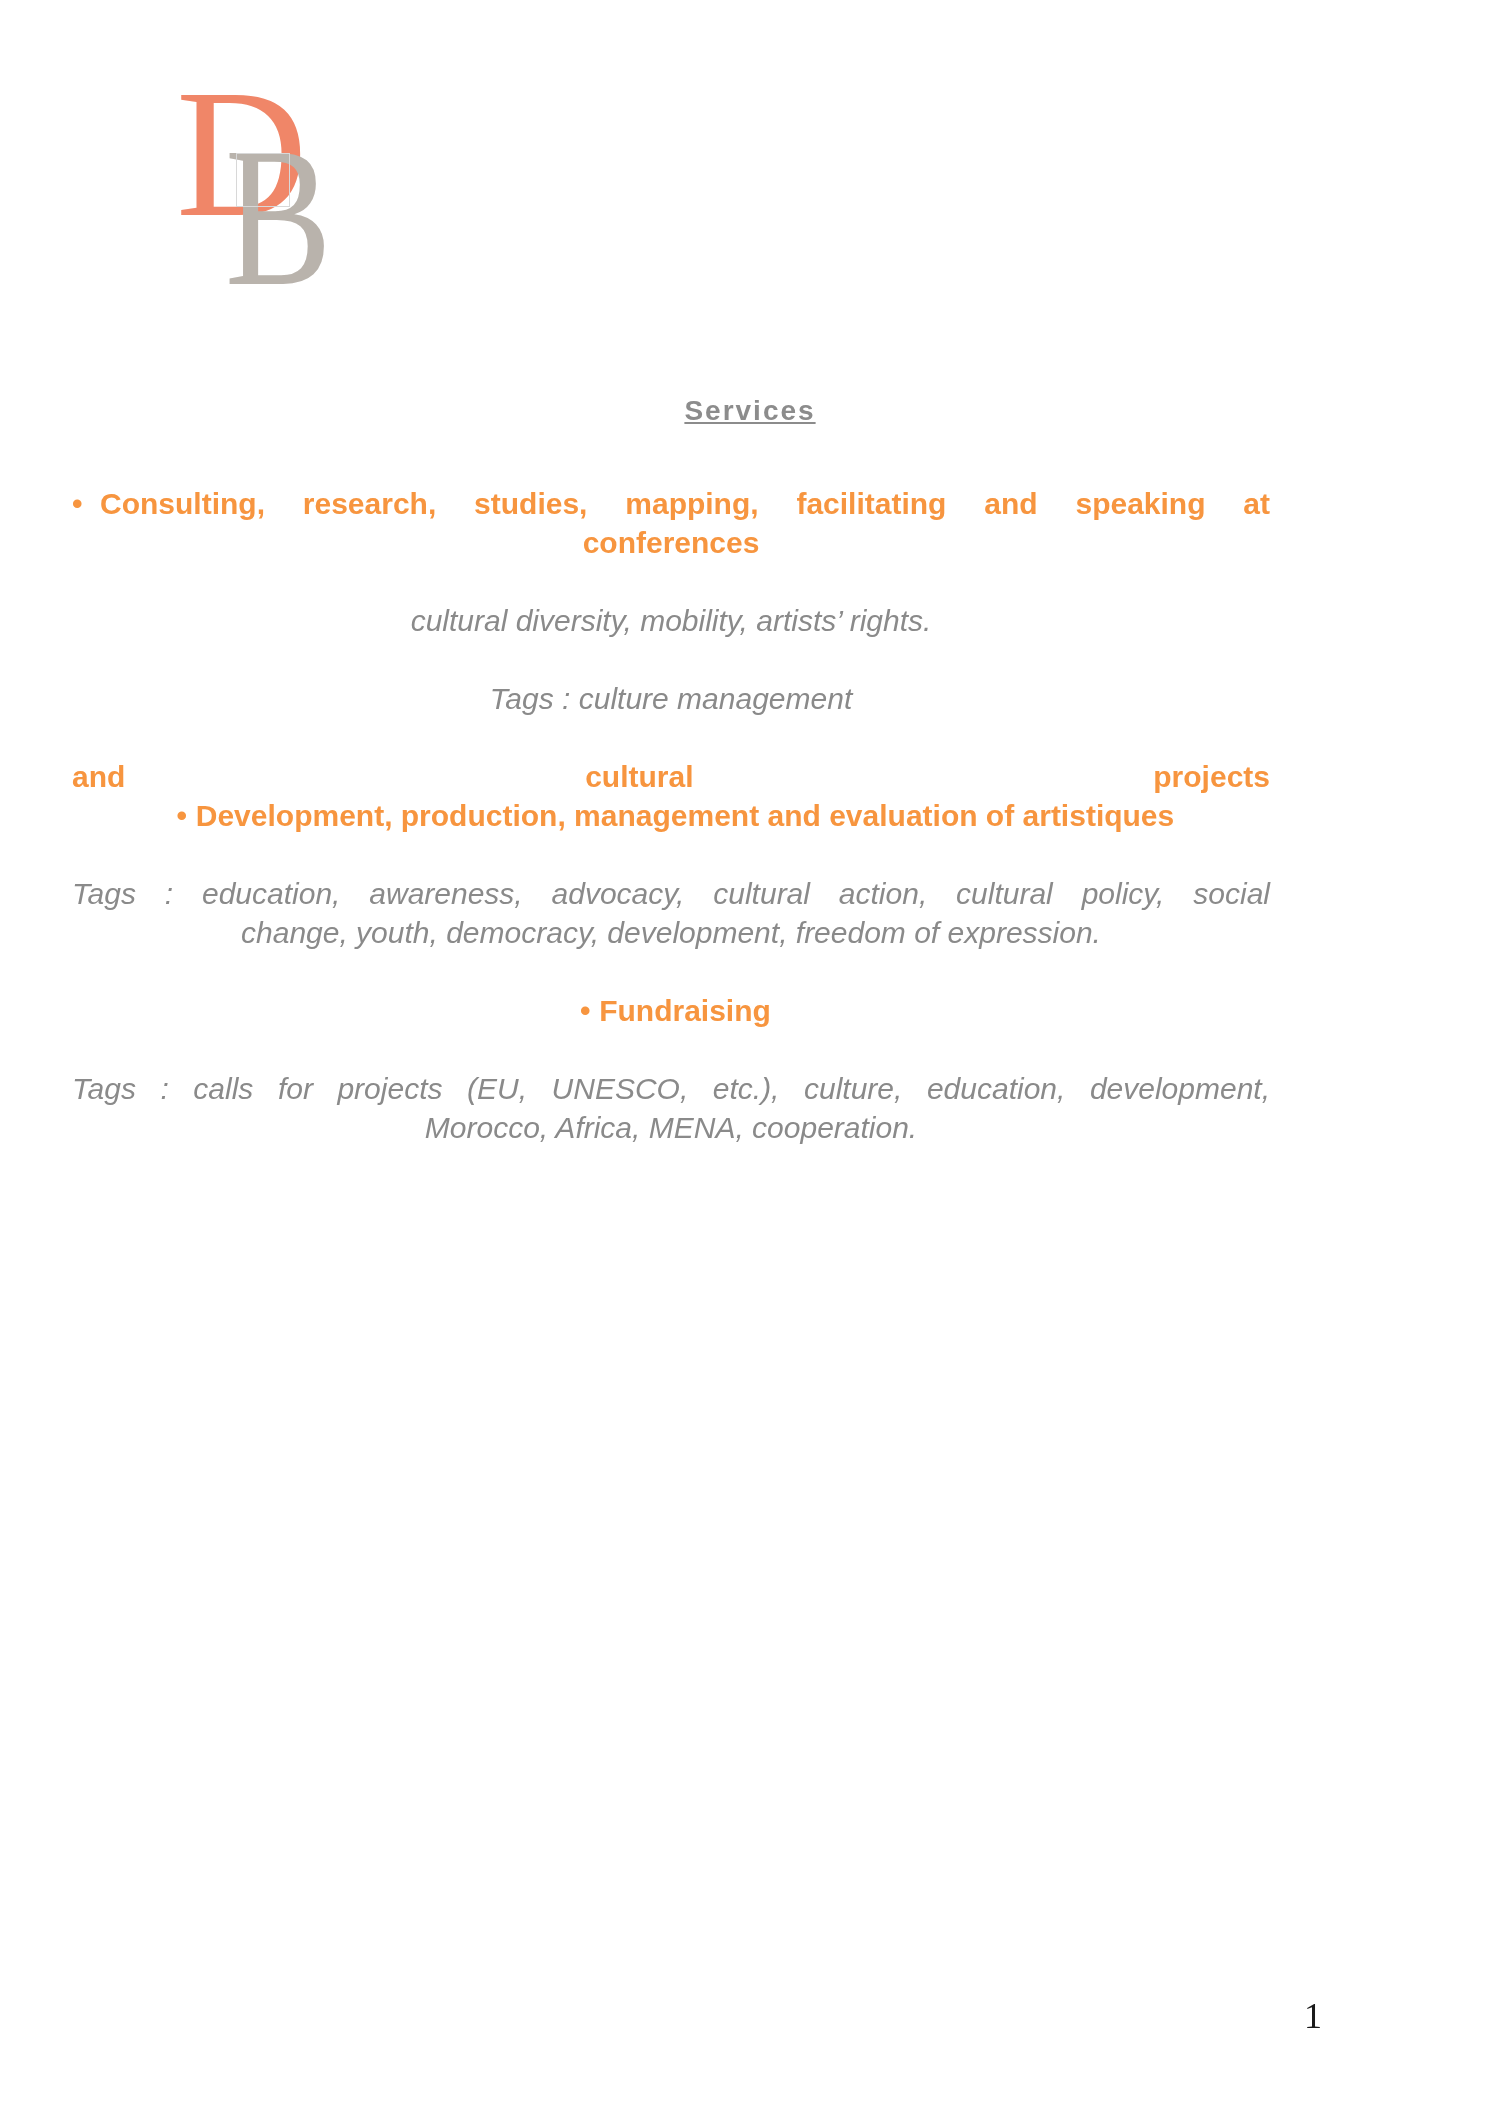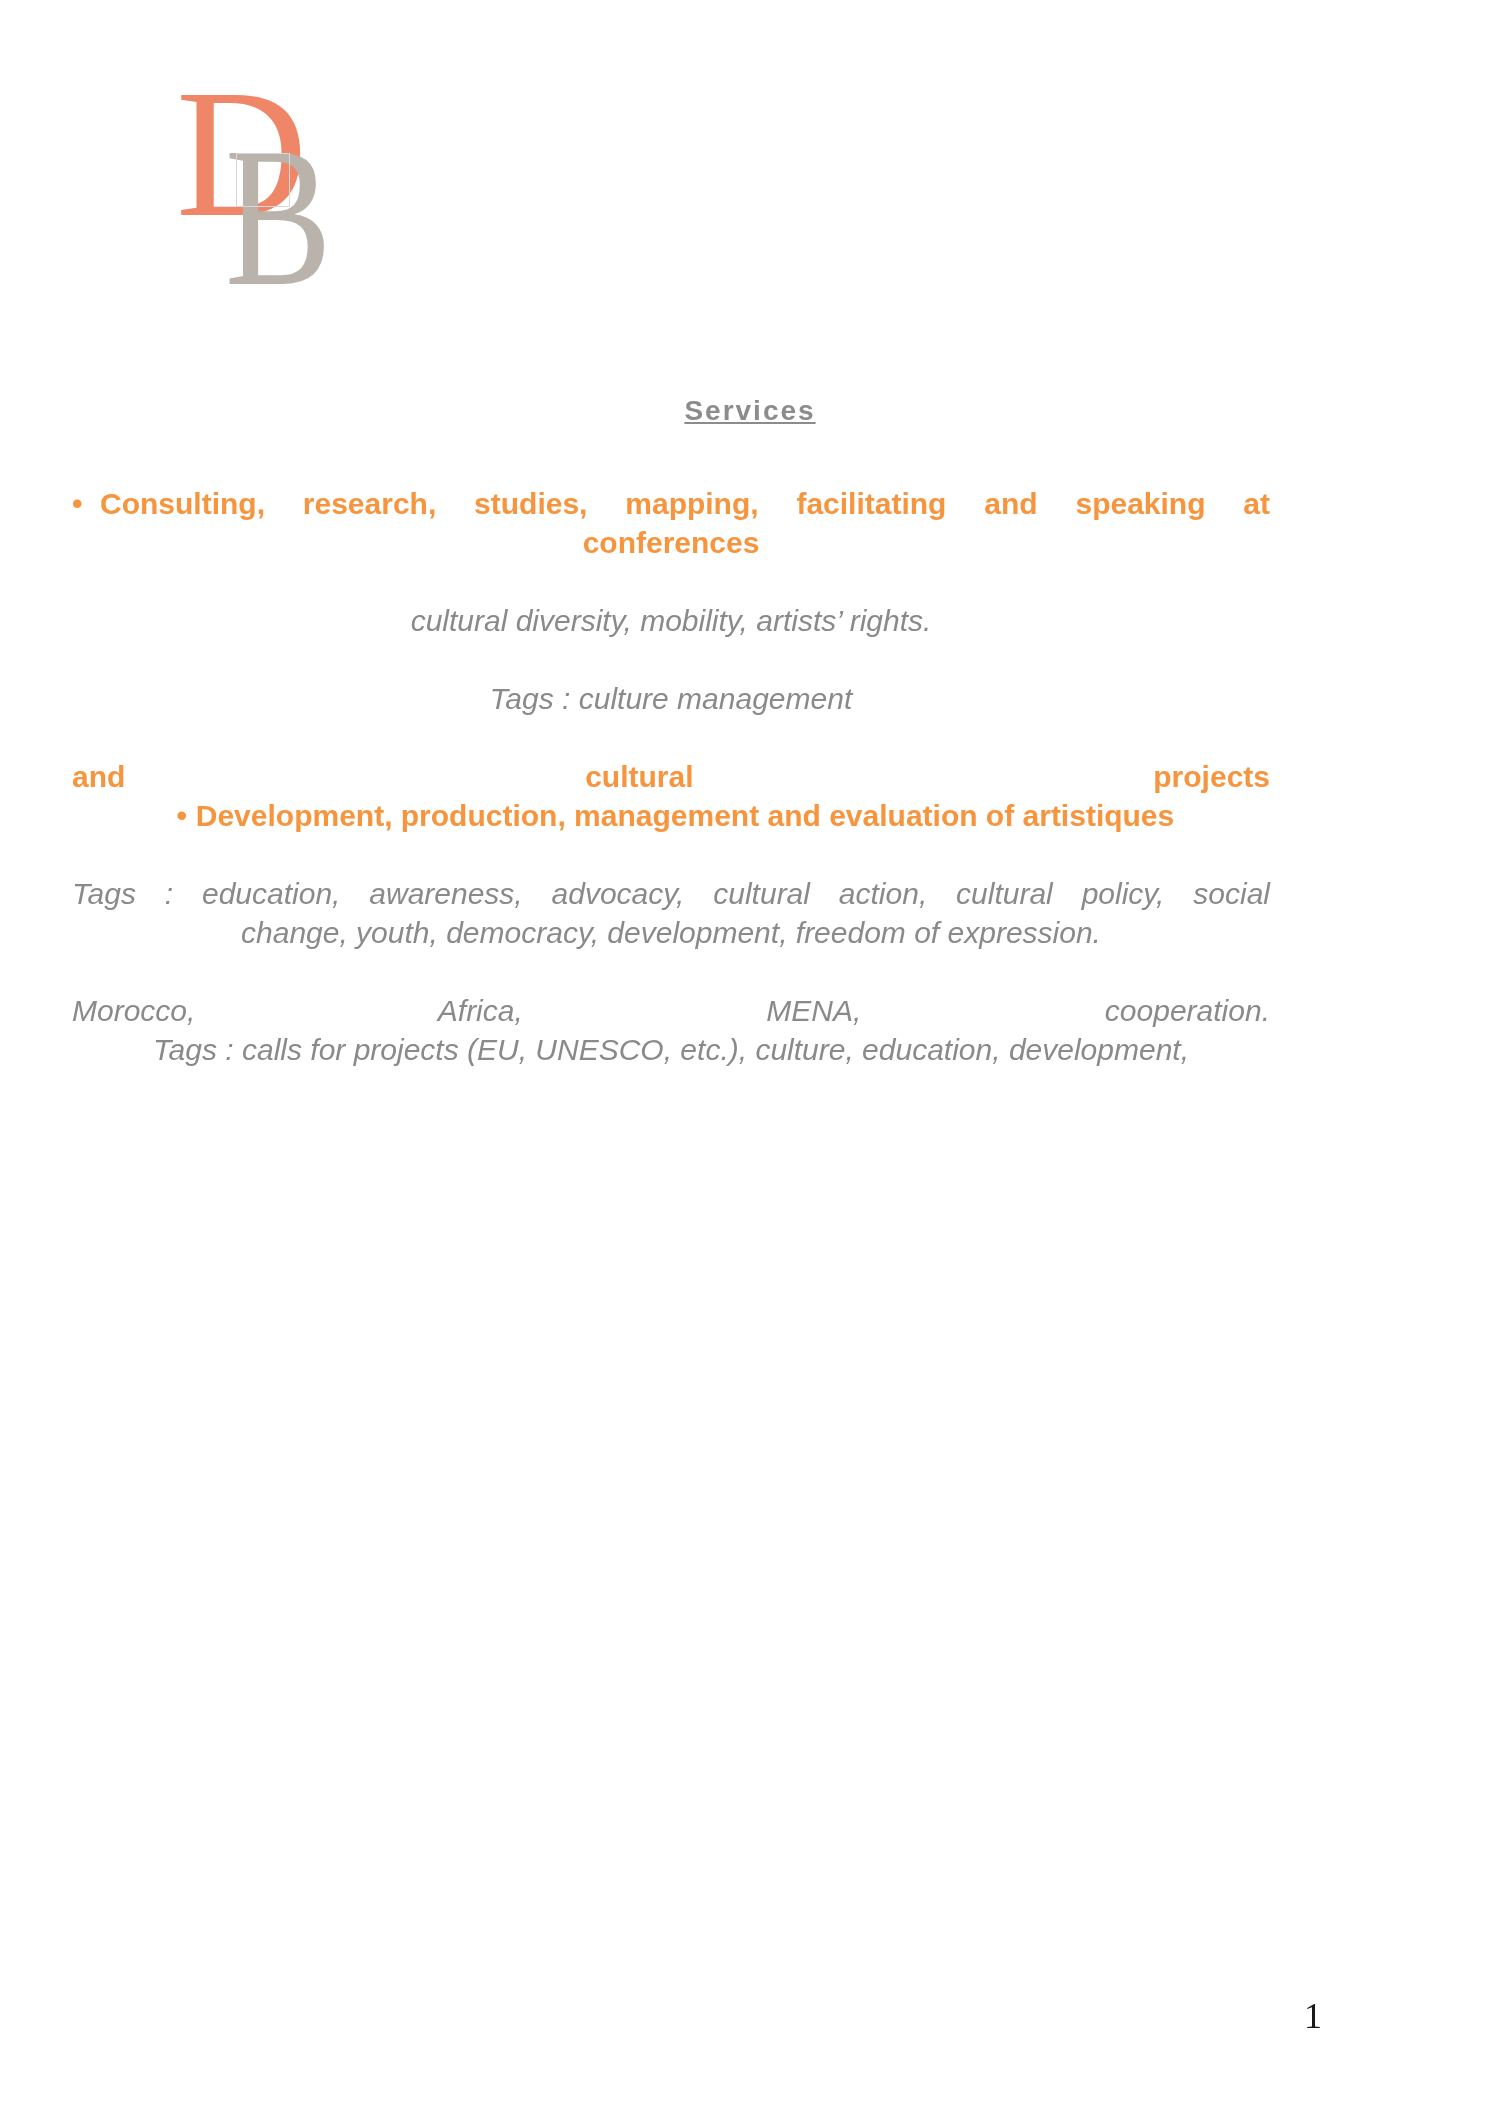--- a/index.html
+++ b/index.html
@@ -133,22 +133,25 @@
           <div class="line">and cultural projects</div>
           <div class="line"><span class="bullet">•</span><span>Development, production, management and evaluation of artistiques</span></div>
         </div>
     <div class="tags">
           <div class="line">Tags : education, awareness, advocacy, cultural action, cultural policy, social</div>
           <div class="line">change, youth, democracy, development, freedom of expression.</div>
         </div>
   </section>
 
   <section class="section">
+    <div class="heading">
+          <div class="line"><span class="bullet">•</span><span>Fundraising</span></div>
+        </div>
     <div class="tags">
+          <div class="line">Tags : calls for projects (EU, UNESCO, etc.), culture, education, development,</div>
           <div class="line">Morocco, Africa, MENA, cooperation.</div>
-          <div class="line">Tags : calls for projects (EU, UNESCO, etc.), culture, education, development,</div>
         </div>
   </section>
 </main>
 
   <div class="page-number">1</div>
 
 </div>
 
 </body></html>

